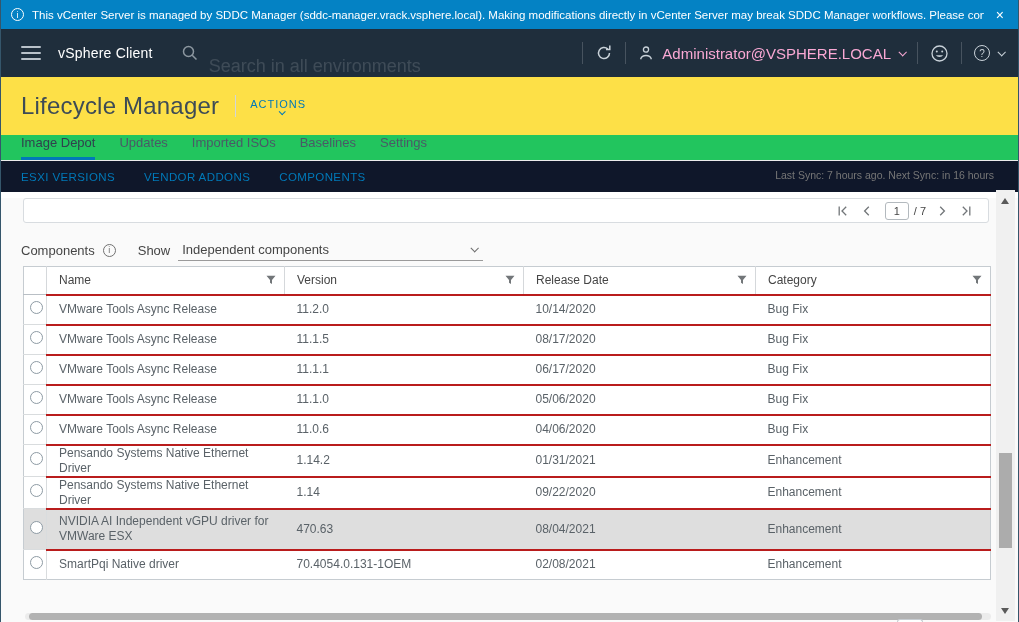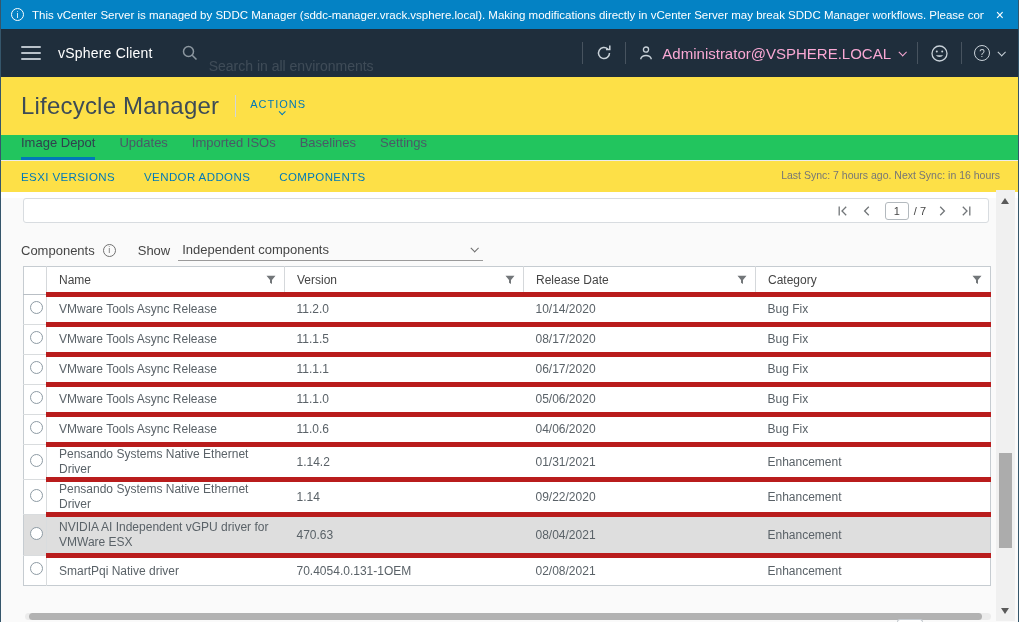--- a/index.html
+++ b/index.html
@@ -17,21 +17,21 @@
   .banner .close { flex:0 0 auto; font-size:14px; cursor:pointer; margin-left:12px; margin-right:4px; color:#fff; }
 
   
   .appheader { height:48px; background:#1F2E3C; display:flex; align-items:center; color:#fff; }
   .hamburger { width:20px; height:14px; margin-left:20px; position:relative; cursor:pointer; }
   .hamburger i { position:absolute; left:0; right:0; height:2px; background:#B9C2CA; border-radius:1px; }
   .hamburger i:nth-child(1){top:0;} .hamburger i:nth-child(2){top:6px;} .hamburger i:nth-child(3){top:12px;}
   .brand { font-size:14px; margin-left:17px; letter-spacing:.2px; color:#FFF; }
   .searchwrap { display:flex; align-items:center; margin-left:28px; flex:1 1 auto; }
   .searchwrap svg { flex:0 0 auto; }
-  .search-ph { color:rgba(255,255,255,.14); font-size:14px; margin-left:10px;margin-top:26px; }
+  .search-ph { color:rgba(255,255,255,.14); font-size:18px; margin-left:10px;margin-top:26px; }
   .hdr-right { display:flex; align-items:center; margin-right:14px; }
   .hdiv { width:1px; height:22px; background:rgba(255,255,255,.18); margin:0 12px; }
   .userbtn { display:flex; align-items:center; color:#f9a8d4; font-size:15px; cursor:pointer; }
   .userbtn svg { margin-right:8px; }
   .chev { display:inline-block; width:6px; height:6px; border-right:1.4px solid currentColor;
     border-bottom:1.4px solid currentColor; transform:rotate(45deg) translateY(-1px); margin-left:8px; }
   .iconbtn { display:flex; align-items:center; color:#C9D2D9; cursor:pointer; }
   .circle-help { width:16px; height:16px; border:1.2px solid #C9D2D9; border-radius:50%;
     display:inline-flex; align-items:center; justify-content:center; font-size:10px; color:#C9D2D9; }
 
@@ -43,23 +43,23 @@
     display:flex; align-items:center;flex-direction:column; }
   .actions .chev { border-color:#0079B8; width:5px; height:5px; margin-left:6px; }
 
   
   .tabs { display:flex; gap:24px; padding-left:20px; border-bottom:1px solid #ECECEC; height:26px; background:#22c55e; }
   .tab { font-size:13px; color:#4A5A66; padding-bottom:8px; cursor:pointer; }
   .tab.active { color:#30414D; border-bottom:3px solid #0079B8; }
 
   
   .subtabs { position:relative; height:31px; display:flex; align-items:center; gap:29px;
-    padding-left:20px; background:#fde047; }
+    padding-left:20px; background:#0f172a; }
   .subtab { color:#0079B8; font-size:11.5px; font-weight:500; letter-spacing:.4px; cursor:pointer; }
-  .sync { position:absolute; right:18px; top:8px; font-size:10.5px; color:#767676; }
+  .sync { position:absolute; right:24px; top:8px; font-size:10.5px; color:#767676; }
 
   
   .content { position:relative; background:#FAFAFA; height:430px; }
 
   .pagercard { margin:6px 29px 0 22px; height:25px; background:#fff; border:1px solid #D8DCE0;
     border-radius:3px; display:flex; align-items:center; justify-content:flex-end; padding-right:10px; }
   .pager { display:flex; align-items:center; color:#727679; }
   .pager .pbtn { display:flex; align-items:center; padding:0 6px; cursor:pointer; }
   .pageinput { width:24px; height:18px; border:1px solid #B3B9BE; border-radius:3px; text-align:center;
     font-size:11px; color:#454545; margin:0 5px 0 6px; font-family:"Liberation Sans",sans-serif; }
@@ -77,21 +77,21 @@
 
   
   table.grid { margin:5px 0 0 22px; width:968px; border-collapse:collapse; background:#fff;
     border:1px solid #C6CCD1; table-layout:fixed; }
   .grid col.c-radio{width:23px;} .grid col.c-name{width:238px;} .grid col.c-ver{width:239px;}
   .grid col.c-date{width:232px;}
   .grid th { height:28px; border-bottom:1px solid #B9BFC5; border-left:1px solid #D5D8DB;
     font-weight:normal; font-size:12px; color:#454545; text-align:left; padding:0 8px 0 12px; }
   .grid th.th-radio { border-left:none; }
   .th-inner { display:flex; align-items:center; justify-content:space-between; }
-  .grid td { font-size:12px; color:#5A6268; padding:0 8px 0 12px; border-top:5px solid #b91c1c;
+  .grid td { font-size:12px; color:#5A6268; padding:0 8px 0 12px; border-top:2px solid #b91c1c;
     line-height:15px; }
   .grid td.cell-radio { padding:0 0 0 6px; border-top:1px solid #D9DCDE; }
   .grid tr.row td:nth-child(2) { border-left:1px solid #D9DCDE; }
   .grid tr.row { height:30px; background:#fff; }
   .grid tr.row.tall { height:41px; }
   .grid tr.row.tall2 { height:38px; }
   .grid tr.row.selected td { background:#DEDEDE; }
   .radio { display:inline-block; width:13px; height:13px; border:1px solid #8E9BA4; border-radius:50%;
     background:#fff; cursor:pointer; }
   .funnel { flex:0 0 auto; cursor:pointer; }

